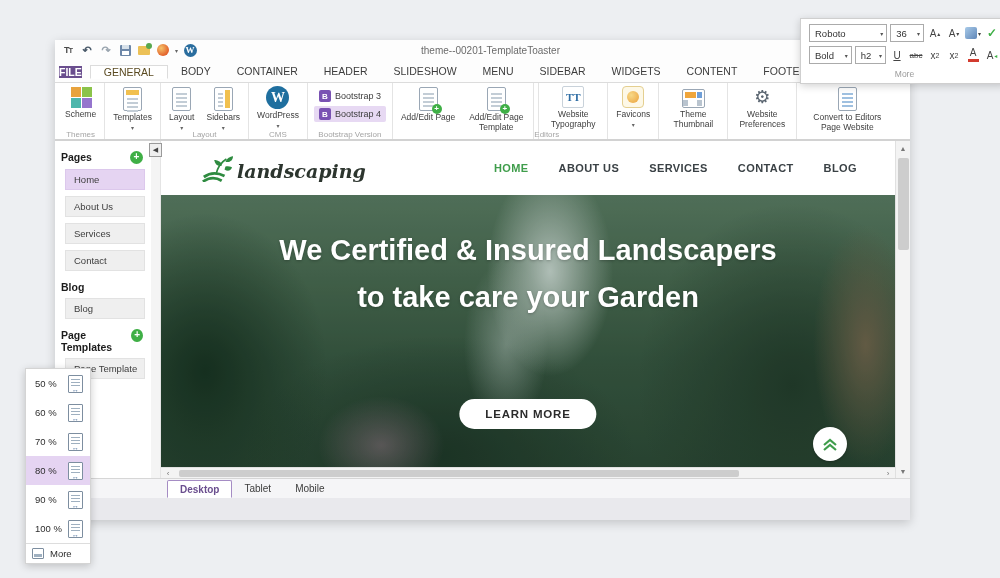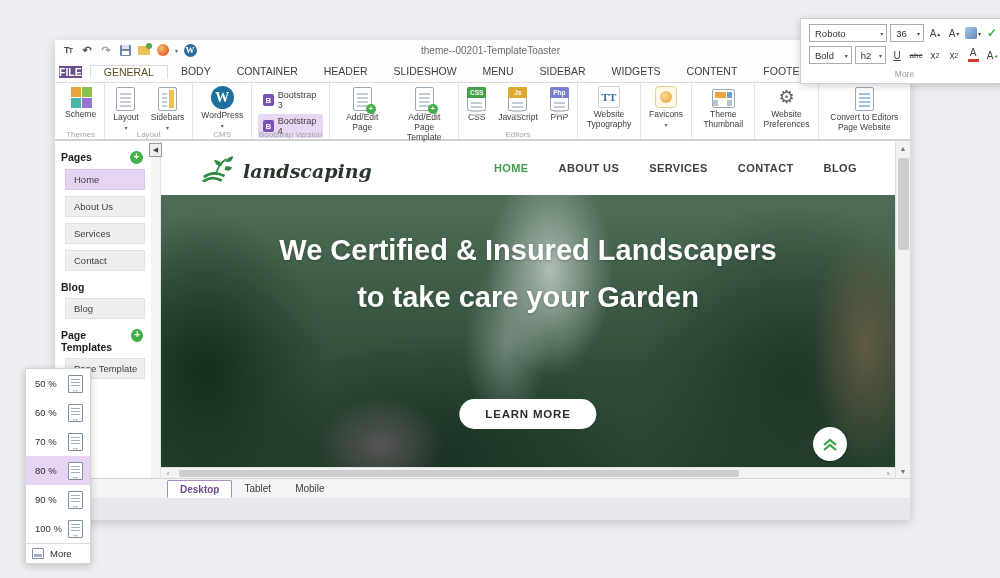--- a/index.html
+++ b/index.html
@@ -68,21 +68,21 @@
   .pp-add { width:13px; height:13px; border-radius:50%; background:#3faf46; color:#fff; font-size:10px; line-height:12px; text-align:center; font-weight:bold; cursor:pointer; }
   .pp-item { margin:0 6px 6px 10px; background:#efefef; border:1px solid #e2e2e2; font-size:9.5px; color:#3d3d3d; padding:4px 0 4px 8px; cursor:pointer; }
   .pp-item.active { background:#e5d4f2; border-color:#dcc8ec; }
   .gapstrip { width:10px; background:#f4f4f4; border-right:1px solid #e4e4e4; position:relative; }
   .collapse-btn { position:absolute; top:2px; left:-2px; width:13px; height:14px; background:#efefef; border:1px solid #9a9a9a; font-size:7px; color:#444; display:flex; align-items:center; justify-content:center; cursor:pointer; }
 
   .canvas-col { flex:1; display:flex; flex-direction:column; min-width:0; }
   .site-canvas { flex:1; display:flex; flex-direction:column; overflow:hidden; }
   .site-header { height:54px; background:#fff; display:flex; align-items:center; justify-content:space-between; padding:0 38px 0 40px; }
   .logo-wrap { display:flex; align-items:flex-end; gap:4px; }
-  .logo-text { font-family:"DejaVu Serif", serif; font-style:italic; font-weight:bold; font-size:19px; color:#2c352e;margin-left:6px; }
+  .logo-text { font-family:"DejaVu Serif", serif; font-style:italic; font-weight:bold; font-size:19px; color:#2c352e; }
   .site-nav { display:flex; gap:30px; }
   .nav-link { font-size:11px; font-weight:bold; color:#3a4145; letter-spacing:.4px; cursor:pointer; }
   .nav-link.active { color:#3f9d4b; }
 
   .hero { flex:1; position:relative; overflow:hidden;
     background:
       radial-gradient(ellipse 90px 150px at 53% 28%, rgba(216,228,222,.95), rgba(216,228,222,0) 70%),
       radial-gradient(ellipse 60px 120px at 47% 55%, rgba(190,205,198,.55), rgba(190,205,198,0) 70%),
       radial-gradient(ellipse 70px 160px at 96% 55%, rgba(122,103,78,.9), rgba(122,103,78,0) 75%),
       radial-gradient(ellipse 170px 220px at 6% 65%, #16301f, rgba(22,48,31,0) 72%),
@@ -195,20 +195,32 @@
               <span style="background:#8bc34a"></span>
             <span style="background:#4db6ac"></span>
               <span style="background:#9575cd"></span>
           </div>
           <div class="rb-label">Scheme</div>
         </div>
       </div>
       <div class="rb-glabel">Themes</div>
     </div>
 
+    <div class="rb-group">
+      <div class="rb-items">
+        <div class="rb-item">
+          <div class="doc">
+              <span class="bar-top"></span>
+              <i style="top:10px"></i>
+            </div>
+          <div class="rb-label">Templates</div>
+          <div class="rb-caret">▾</div>
+        </div>
+      </div>
+    </div>
 
     <div class="rb-group">
       <div class="rb-items">
         <div class="rb-item">
           <div class="doc">
               <i></i>
             </div>
           <div class="rb-label">Layout</div>
           <div class="rb-caret">▾</div>
         </div>
@@ -262,43 +274,20 @@
           <div class="doc">
               <i></i>
               <span class="plus">+</span>
             </div>
           <div class="rb-label" style="max-width:58px">Add/Edit Page Template</div>
         </div>
       </div>
     </div>
 
     <div class="rb-group">
-      <div class="rb-items">
-        <div class="rb-item">
-          <div class="doc">
-              <span class="band css">CSS</span>
-              <i style="top:14px"></i>
-            </div>
-          <div class="rb-label">CSS</div>
-        </div>
-        <div class="rb-item">
-          <div class="doc">
-              <span class="band js">Js</span>
-              <i style="top:14px"></i>
-            </div>
-          <div class="rb-label">JavaScript</div>
-        </div>
-        <div class="rb-item">
-          <div class="doc">
-              <span class="band php">Php</span>
-              <i style="top:14px"></i>
-            </div>
-          <div class="rb-label">PHP</div>
-        </div>
-      </div>
       <div class="rb-glabel">Editors</div>
     </div>
 
     <div class="rb-group">
       <div class="rb-items">
         <div class="rb-item">
           <div class="ic-tt">TT</div>
           <div class="rb-label" style="max-width:52px">Website Typography</div>
         </div>
       </div>

